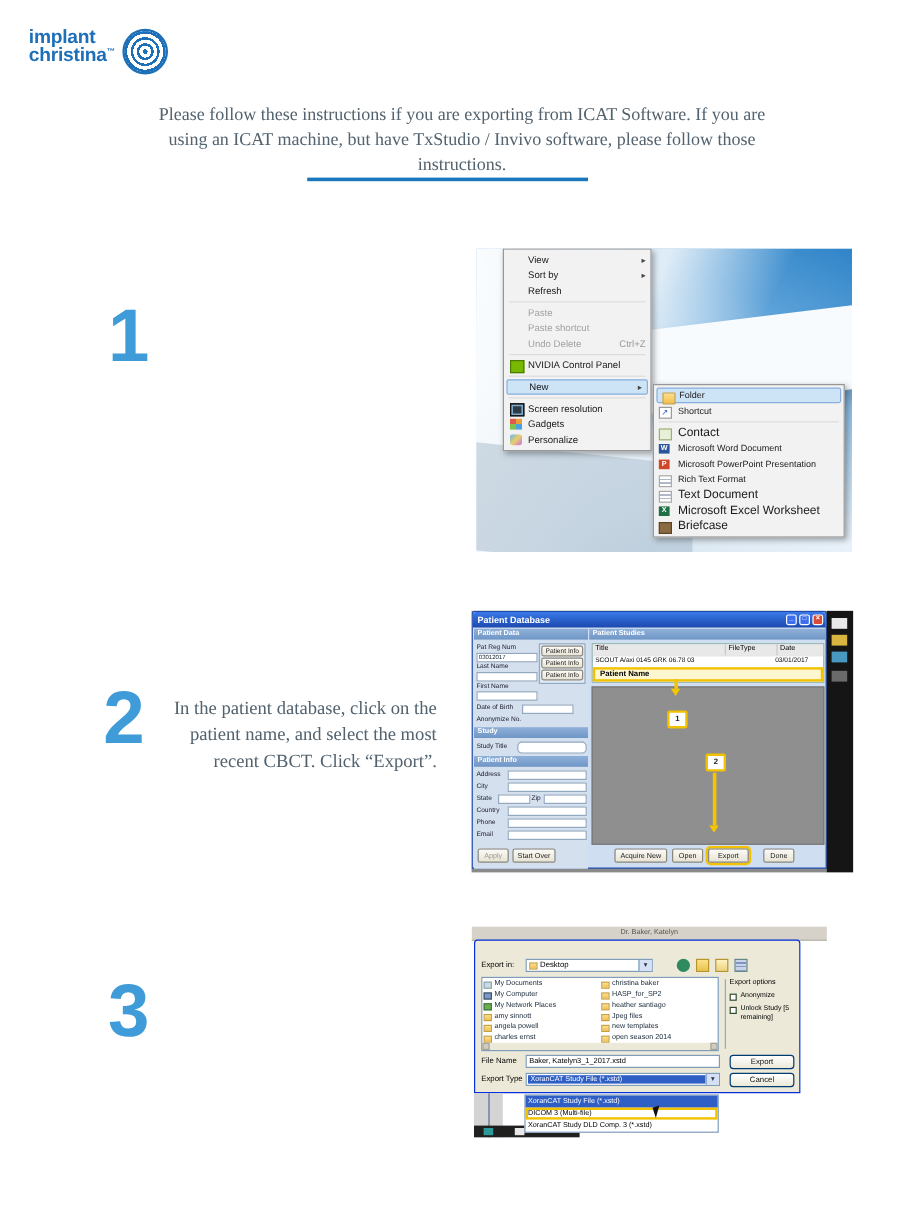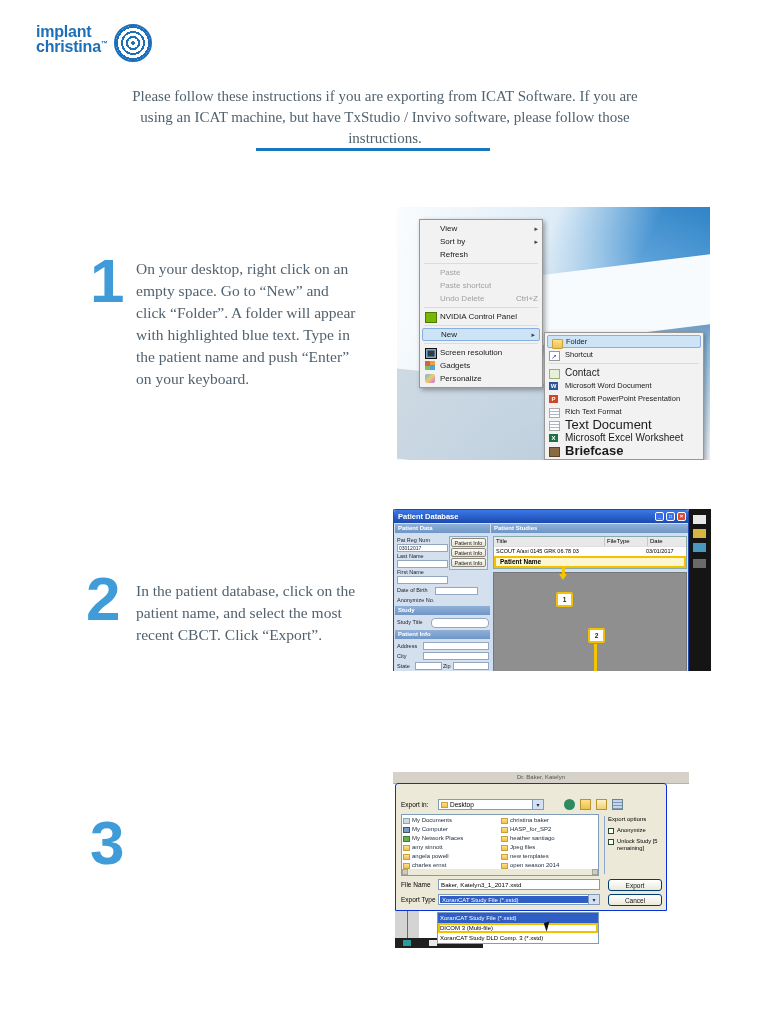--- a/index.html
+++ b/index.html
@@ -1,21 +1,21 @@
 <!DOCTYPE html>
 <html><head>
 <meta charset="utf-8">
 <style>
   html,body{margin:0;padding:0;background:#fff;}
   .page{position:relative;width:770px;height:1024px;background:#fff;overflow:hidden;
         font-family:"Liberation Sans",sans-serif;}
   .a{position:absolute;}
 
   
-  .logo{left:36px;top:24px;display:flex;gap:6px;align-items:flex-start;}
+  .logo{left:24px;top:24px;display:flex;gap:6px;align-items:flex-start;}
   .logo-text{color:#1d6fb8;font-weight:bold;font-size:16px;line-height:0.95;letter-spacing:-0.2px;}
   .logo-tm{font-size:7px;vertical-align:super;}
   .logo-spiral{width:34px;height:34px;border-radius:50%;
     background:repeating-radial-gradient(circle at 50% 50%, #1d6fb8 0 2px, #fff 2px 5px);
     border:2px solid #1d6fb8;}
   .doc-title{left:0;right:0;top:44px;text-align:center;color:#1d5ba7;font-size:17px;
     font-weight:bold;letter-spacing:2.2px;}
   .intro{left:115px;top:86px;width:540px;text-align:center;color:#52626e;
     font-family:"Liberation Serif",serif;font-size:15px;line-height:1.4;}
   .divider{left:256px;top:148px;width:234px;height:3px;background:#1a77bd;}
@@ -28,21 +28,21 @@
   
   .s1bg{inset:0;background:
     linear-gradient(115deg, rgba(255,255,255,.95) 0%, rgba(236,244,250,.9) 38%, rgba(255,255,255,0) 62%),
     linear-gradient(205deg, #2f84c8 0%, #5aa0d8 20%, #a9cde9 42%, #e9f2fa 62%, #cdddea 100%);}
   .s1ridge{left:90px;top:60px;width:240px;height:70px;background:#f7fbfe;
     transform:skewY(-7deg);box-shadow:0 8px 10px rgba(80,110,140,.35);}
   .s1shadow{left:-20px;top:170px;width:200px;height:90px;background:#9db4c6;
     transform:skewY(6deg);opacity:.45;}
 
   .menu{position:absolute;background:#f2f2f2;border:1px solid #979797;
-    box-shadow:2px 2px 5px rgba(0,0,0,.35);padding:2px 0;margin-top:12px;}
+    box-shadow:2px 2px 5px rgba(0,0,0,.35);padding:2px 0;}
   .mi{position:relative;height:13px;line-height:13px;font-size:8px;color:#1a1a1a;
     padding:0 14px 0 20px;white-space:nowrap;}
   .mi.dis{color:#a2a2a2;}
   .mi.hl{background:#cde4f7;border:1px solid #86aede;border-radius:2px;margin:0 2px;
     padding:0 12px 0 18px;height:11px;line-height:11px;}
   .msep{height:1px;background:#dcdcdc;margin:2px 4px;}
   .arr::after{content:"▸";font-size:7px;color:#444;}
   .arr{position:absolute;right:4px;top:0;}
   .sc{position:absolute;right:4px;color:#9a9a9a;}
   .mic{position:absolute;left:5px;top:2px;width:10px;height:9px;}
@@ -116,24 +116,23 @@
     <div>
       <div class="logo-text">implant</div>
       <div class="logo-text"><span>christina</span><span class="logo-tm">™</span></div>
     </div>
     <div class="logo-spiral"></div>
   </div>
   <div class="a intro">Please follow these instructions if you are exporting from ICAT Software. If you are using an ICAT machine, but have TxStudio / Invivo software, please follow those instructions.</div>
   <div class="a divider"></div>
 
   <div class="a step-num" style="left:90px;top:250px;">1</div>
-  <div class="a step-text" style="left:136px;top:258px;width:226px;">On your desktop, right click on an empty space. Go to “New” and click “Folder”. A folder will appear with highlighted blue text. Type in the patient name and push “Enter” on your keyboard.</div>
 
   <div class="a step-num" style="left:86px;top:568px;">2</div>
-  <div class="a step-text" style="left:136px;top:580px;width:228px;">In the patient database, click on the patient name, and select the most recent CBCT. Click “Export”.</div>
+  <div class="a step-text" style="left:136px;top:580px;width:228px;text-align:right;">In the patient database, click on the patient name, and select the most recent CBCT. Click “Export”.</div>
 
   <div class="a step-num" style="left:90px;top:812px;">3</div>
 
   <div class="shot" style="left:397px;top:207px;width:313px;height:253px;">
     <div class="a s1bg"></div>
     <div class="a s1ridge"></div>
     <div class="a s1shadow"></div>
 
     <div class="menu" style="left:22px;top:0;width:122px;">
       <div class="mi"><span>View</span><span class="arr"></span></div>
@@ -154,27 +153,27 @@
     </div>
 
     <div class="menu" style="left:147px;top:113px;width:158px;">
       <div class="mi hl" style="font-size:7.5px;"><span class="smic ic-folder"></span><span>Folder</span></div>
       <div class="mi" style="font-size:7.5px;"><span class="smic ic-shortcut"></span><span>Shortcut</span></div>
       <div class="msep"></div>
       <div class="mi" style="font-size:10px;"><span class="smic ic-contact"></span><span>Contact</span></div>
       <div class="mi" style="font-size:7.5px;"><span class="smic ic-word ic-letter"></span><span>Microsoft Word Document</span></div>
       <div class="mi" style="font-size:7.5px;"><span class="smic ic-ppt ic-letter"></span><span>Microsoft PowerPoint Presentation</span></div>
       <div class="mi" style="font-size:7.5px;"><span class="smic ic-doclines"></span><span>Rich Text Format</span></div>
-      <div class="mi" style="font-size:13px;"><span class="smic ic-doclines"></span><span>Text Document</span></div>
+      <div class="mi" style="font-size:10px;"><span class="smic ic-doclines"></span><span>Text Document</span></div>
       <div class="mi" style="font-size:10px;"><span class="smic ic-excel ic-letter"></span><span>Microsoft Excel Worksheet</span></div>
-      <div class="mi" style="font-size:13px;font-weight:bold;"><span class="smic ic-briefcase"></span><span>Briefcase</span></div>
+      <div class="mi" style="font-size:10px;"><span class="smic ic-briefcase"></span><span>Briefcase</span></div>
     </div>
   </div>
 
-  <div class="shot" style="left:393px;top:509px;width:318px;height:162px;background:#8a8a8a;">
+  <div class="shot" style="left:393px;top:509px;width:318px;height:218px;background:#8a8a8a;">
 
     <div class="a" style="left:0;top:0;width:296px;height:215px;background:#cfdef0;border:1px solid #1c49ae;border-radius:3px 3px 0 0;box-sizing:border-box;">
       <div class="xptl">
         <span>Patient Database</span>
         <span class="wb wb-blue wb-min" style="right:24px;"></span>
         <span class="wb wb-blue wb-max" style="right:13px;"></span>
         <span class="wb wb-red wb-close" style="right:2px;"></span>
       </div>
 
       <div class="a sbar" style="left:1px;top:14px;width:95px;">Patient Data</div>

